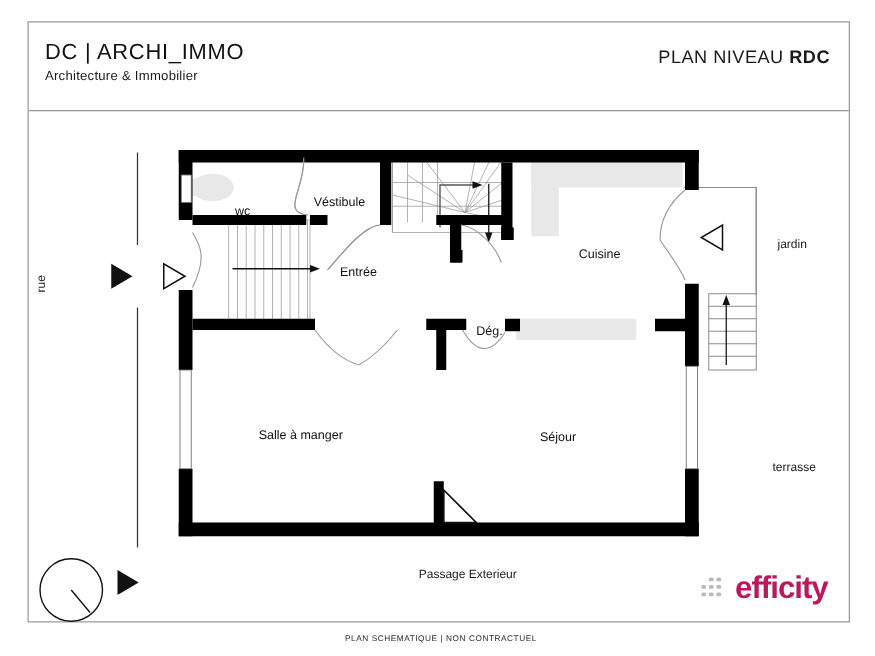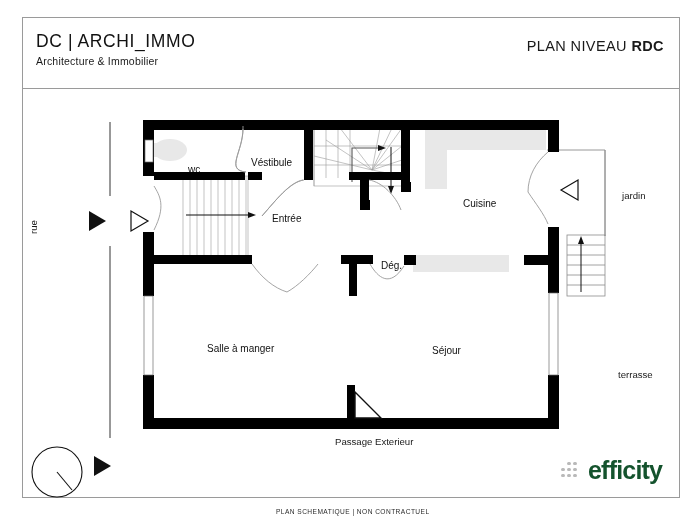--- a/index.html
+++ b/index.html
@@ -89,21 +89,21 @@
     position: absolute;
     width: 3.6px; height: 3.6px;
     border-radius: 50%;
     background: #b9b9b9;
     display: block;
   }
   #logo-text {
     font-size: 25px;
     font-weight: bold;
     letter-spacing: -0.8px;
-    color: #14532d;
+    color: #be185d;
     line-height: 1;
   }
 
   
   #plan {
     position: absolute;
     left: 0; top: 0;
     width: 700px; height: 525px;
     pointer-events: none;
   }
@@ -114,21 +114,21 @@
     color: #1a1a1a;
     white-space: nowrap;
   }
   #label-rue {
     left: 28px; top: 234px;
     transform: rotate(-90deg);
     transform-origin: left top;
   }
   #label-jardin { left: 622px; top: 190px; }
   #label-terrasse { left: 618px; top: 369px; }
-  #label-passage { left: 307px; top: 436px; padding-left: 28px; }
+  #label-passage { left: 307px; top: 454px; padding-left: 28px; }
 
   
   .room-label {
     position: absolute;
     font-size: 10px;
     color: #111;
     white-space: nowrap;
   }
   .room-label.small { font-size: 10px; margin-top: 20px; }
 </style>

